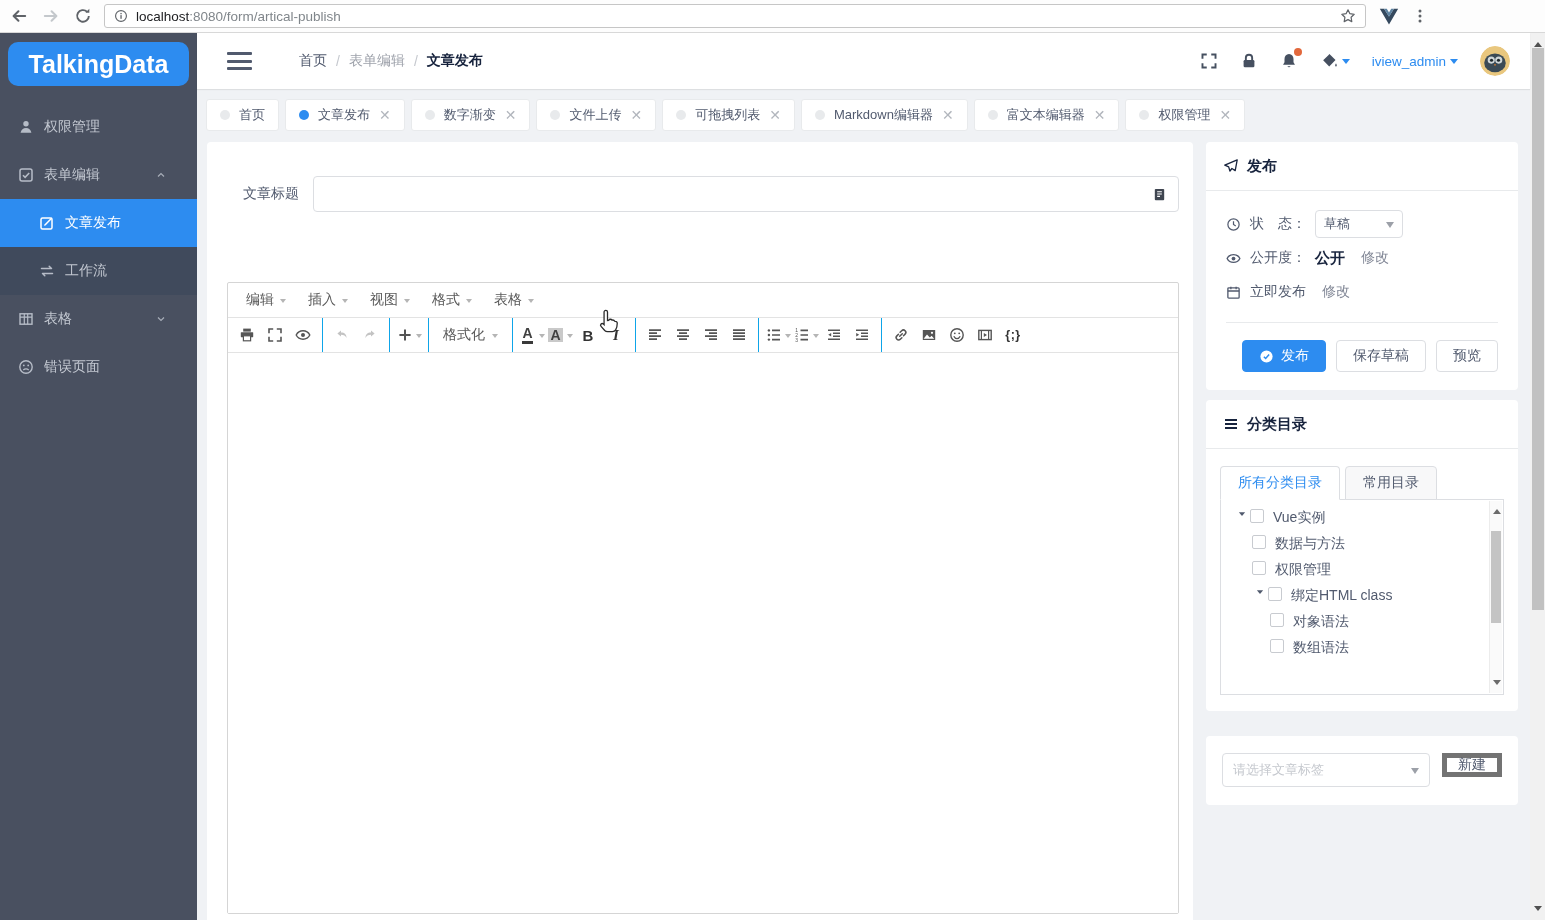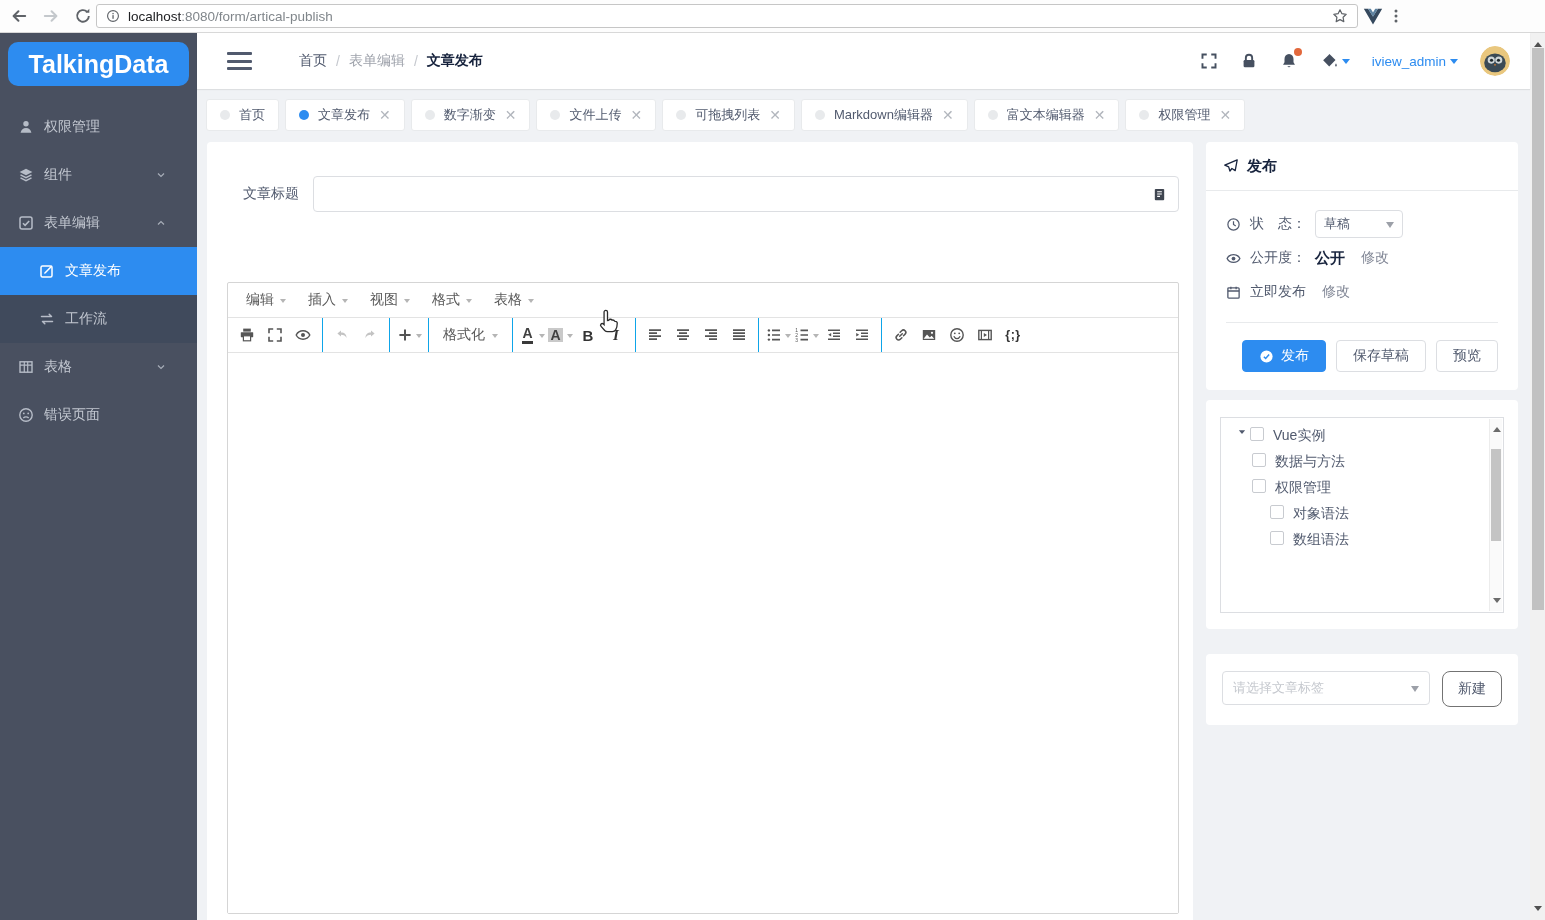--- a/index.html
+++ b/index.html
@@ -1,20 +1,20 @@
 <!DOCTYPE html>
 <html><head>
 <meta charset="utf-8">
 <style>
 *{box-sizing:border-box;margin:0;padding:0}
 html,body{width:1545px;height:920px;overflow:hidden;font-family:"Liberation Sans","DejaVu Sans",sans-serif;background:#f0f2f5}
 svg{display:block}
 
 
-.chrome{height:33px;background:#fdfdfd;border-bottom:1px solid #d8d8d8;display:flex;align-items:center;padding:0 10px;gap:4px}
+.chrome{height:33px;background:#fdfdfd;border-bottom:1px solid #d8d8d8;display:flex;align-items:center;padding:0 10px;gap:12px}
 .nav{display:flex;align-items:center;gap:14px}
 .nav .nic{width:18px;height:18px;color:#5f6368}
 .nav .nic.fwd{color:#c4c8cc}
 .urlbar{width:1262px;height:24px;border:1px solid #c6c6c6;border-radius:3px;background:#fff;display:flex;align-items:center;padding:0 9px;gap:8px}
 .urlbar .uic{width:14px;height:14px;color:#5f6368;flex-shrink:0}
 .url{font-size:13.5px;color:#80868b;white-space:nowrap}
 .url b{color:#202124;font-weight:normal}
 .urlbar .star{margin-left:auto;width:16px;height:16px;color:#5f6368}
 .ext{width:22px;height:19px}
 .dots{width:16px;height:16px;color:#5f6368}
@@ -119,21 +119,21 @@
 .vscroll{position:absolute;top:1px;right:1px;bottom:1px;width:13px;background:#fafafa;border-left:1px solid #ececec}
 .vs-up,.vs-down{position:absolute;left:2.5px;width:0;height:0;border:4px solid transparent}
 .vs-up{top:4px;border-bottom:5px solid #6b6b6b}
 .vs-down{bottom:4px;border-top:5px solid #6b6b6b}
 .vthumb{position:absolute;left:1px;width:10px;top:30px;height:92px;background:#c4c4c4}
 
 .tag-panel{margin-top:25px}
 .tag-body{padding:17px 16px 18px;display:flex;gap:12px}
 .tag-select{flex:1;height:34px;border:1px solid #dcdee2;border-radius:4px;display:flex;align-items:center;justify-content:space-between;padding:0 10px;font-size:13px;color:#c5c8ce;cursor:pointer}
 .selcaret{width:0;height:0;border:4.5px solid transparent;border-top:6px solid #9ca0a8;margin-top:5px}
-.newbtn{width:60px;height:36px;border:1px solid #737373;border-radius:8px;background:#fff;font-size:14px;color:#515a6e;display:flex;align-items:center;justify-content:center;cursor:pointer}
+.newbtn{width:60px;height:24px;border:5px solid #737373;border-radius:0;background:#fff;font-size:14px;color:#515a6e;display:flex;align-items:center;justify-content:center;cursor:pointer}
 
 
 .page-scrollbar{width:15px;background:#f1f1f1;position:relative;flex-shrink:0}
 .ps-up,.ps-down{position:absolute;left:3.5px;width:0;height:0;border:4px solid transparent}
 .ps-up{top:5px;border-bottom:5px solid #505050}
 .ps-down{bottom:5px;border-top:5px solid #505050}
 .ps-thumb{position:absolute;top:15px;left:1.5px;width:12px;height:562px;background:#c1c1c1}
 
 
 .cursor{position:absolute;left:596px;top:308px;width:26px;height:30px;z-index:99;pointer-events:none}
@@ -200,35 +200,20 @@
             <svg viewBox="0 0 16 16" width="100%" height="100%">
               <circle cx="8" cy="4.8" r="2.7" fill="currentColor"></circle>
               <path d="M2.6 13.8c.5-3.1 2.7-4.7 5.4-4.7s4.9 1.6 5.4 4.7z" fill="currentColor"></path>
             </svg>
           </span>
           <span class="lbl">权限管理</span>
         </div>
         <div class="m-item">
           <span class="mi">
             <svg viewBox="0 0 16 16" width="100%" height="100%">
-              <path d="M8 1.8 14.4 5 8 8.2 1.6 5z" fill="currentColor"></path>
-              <path d="M2.5 7.8 8 10.6l5.5-2.8" fill="none" stroke="currentColor" stroke-width="1.4"></path>
-              <path d="M2.5 10.8 8 13.6l5.5-2.8" fill="none" stroke="currentColor" stroke-width="1.4"></path>
-            </svg>
-          </span>
-          <span class="lbl">组件</span>
-          <span class="chev">
-            <svg viewBox="0 0 16 16" width="100%" height="100%">
-              <path d="M4 6 8 10l4-4" fill="none" stroke="currentColor" stroke-width="1.6"></path>
-            </svg>
-          </span>
-        </div>
-        <div class="m-item">
-          <span class="mi">
-            <svg viewBox="0 0 16 16" width="100%" height="100%">
               <rect x="2" y="2" width="12" height="12" rx="2" fill="none" stroke="currentColor" stroke-width="1.5"></rect>
               <path d="M5 8.2l2.1 2.1L11.2 6" fill="none" stroke="currentColor" stroke-width="1.6"></path>
             </svg>
           </span>
           <span class="lbl">表单编辑</span>
           <span class="chev">
             <svg viewBox="0 0 16 16" width="100%" height="100%">
               <path d="M4 10 8 6l4 4" fill="none" stroke="currentColor" stroke-width="1.6"></path>
             </svg>
           </span>
@@ -685,40 +670,61 @@
                   </span>
                 <span>发布</span>
               </button>
               <button class="btn">保存草稿</button>
               <button class="btn">预览</button>
             </div>
           </div>
         </div>
 
         <div class="panel cat-panel">
+          <div class="p-head">
+            <span class="pi">
+                <svg viewBox="0 0 16 16" width="100%" height="100%">
+                  <path d="M2 4h12M2 8h12M2 12h12" stroke="currentColor" stroke-width="1.8"></path>
+                </svg>
+              </span>
+            <span>分类目录</span>
+          </div>
           <div class="cat-body">
+            <div class="cat-tabs">
+              <div class="ctab active">所有分类目录</div>
+              <div class="ctab">常用目录</div>
+            </div>
             <div class="treebox">
               <div id="tree">
                   <div class="trrow" style="padding-left:6px">
                     <span class="tcaret">
                       <svg viewBox="0 0 16 16" width="100%" height="100%">
                         <path d="M3 5h10L8 11z" fill="currentColor"></path>
                       </svg>
                     </span>
                     <span class="tcheck"></span>
                     <span>Vue实例</span>
                   </div>
                   <div class="trrow" style="padding-left:24px">
                     <span class="tcheck"></span>
                     <span>数据与方法</span>
                   </div>
                   <div class="trrow" style="padding-left:24px">
                     <span class="tcheck"></span>
                     <span>权限管理</span>
                   </div>
+                  <div class="trrow" style="padding-left:24px">
+                    <span class="tcaret">
+                      <svg viewBox="0 0 16 16" width="100%" height="100%">
+                        <path d="M3 5h10L8 11z" fill="currentColor"></path>
+                      </svg>
+                    </span>
+                    <span class="tcheck"></span>
+                    <span>绑定HTML class</span>
+                  </div>
                   <div class="trrow" style="padding-left:42px">
                     <span class="tcheck"></span>
                     <span>对象语法</span>
                   </div>
                   <div class="trrow" style="padding-left:42px">
                     <span class="tcheck"></span>
                     <span>数组语法</span>
                   </div>
                 </div>
               <div class="vscroll">

